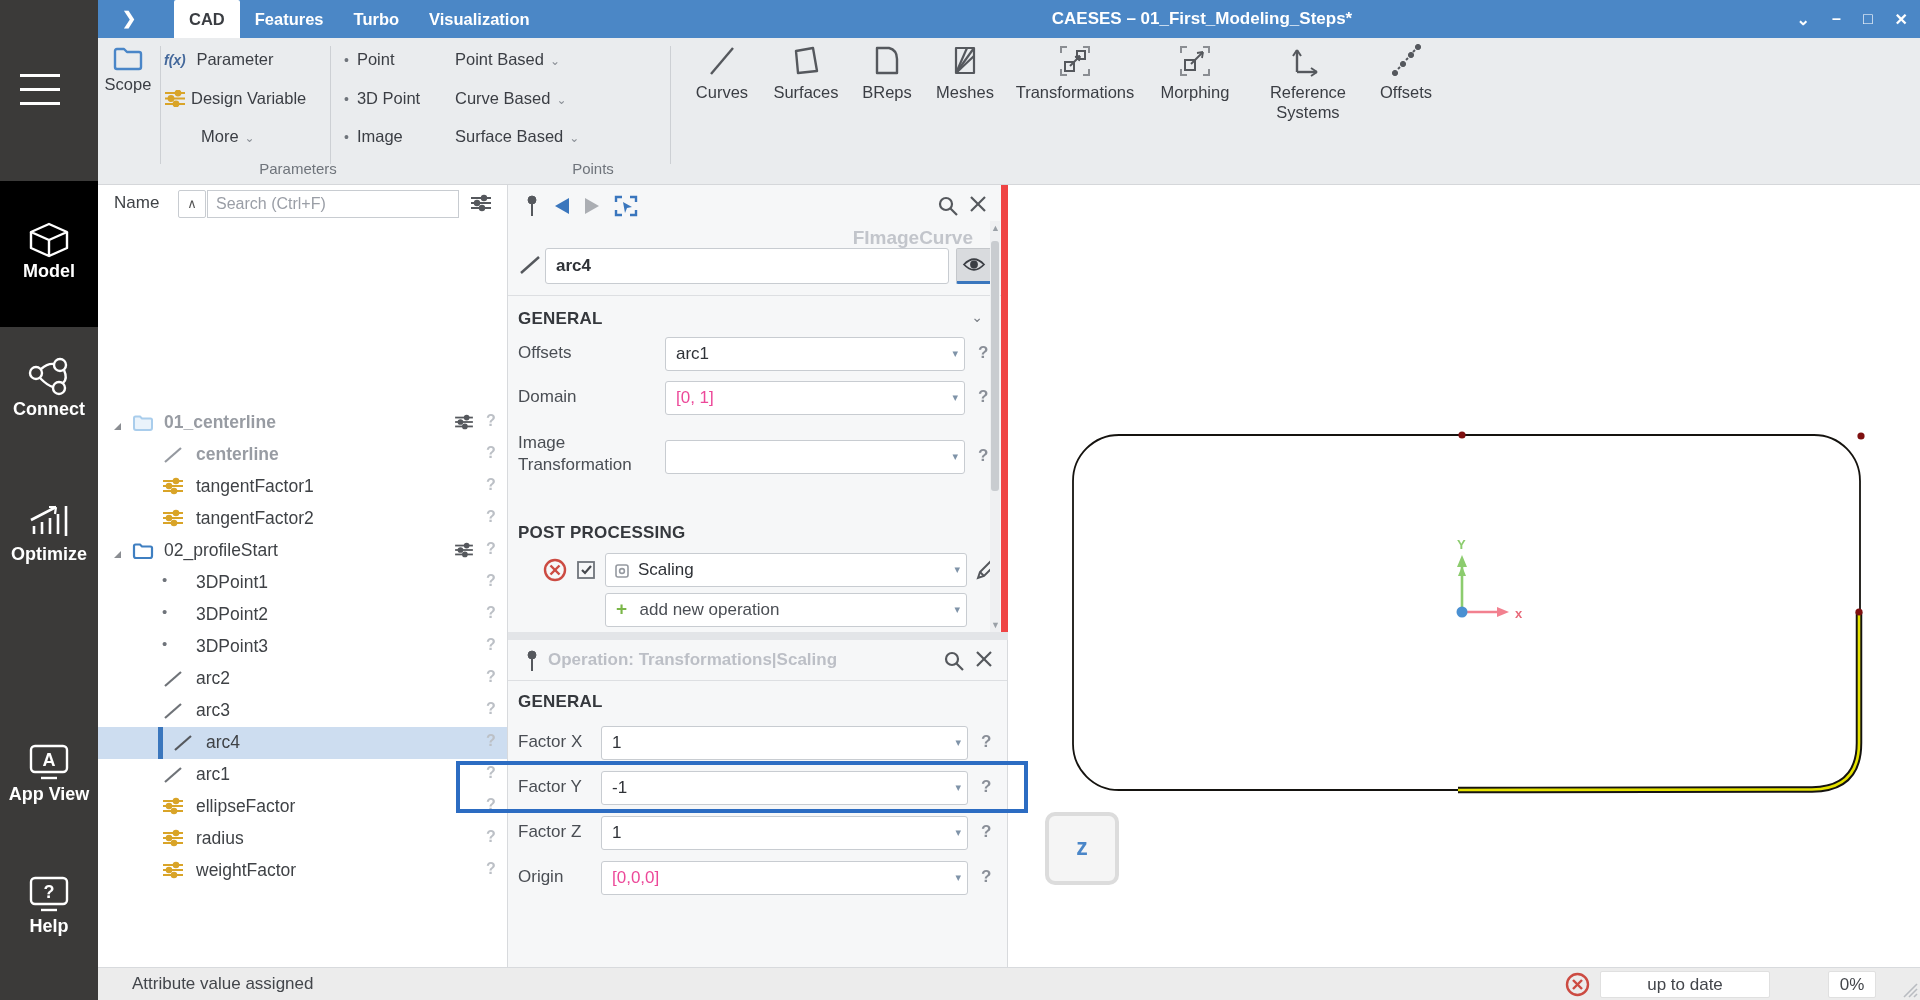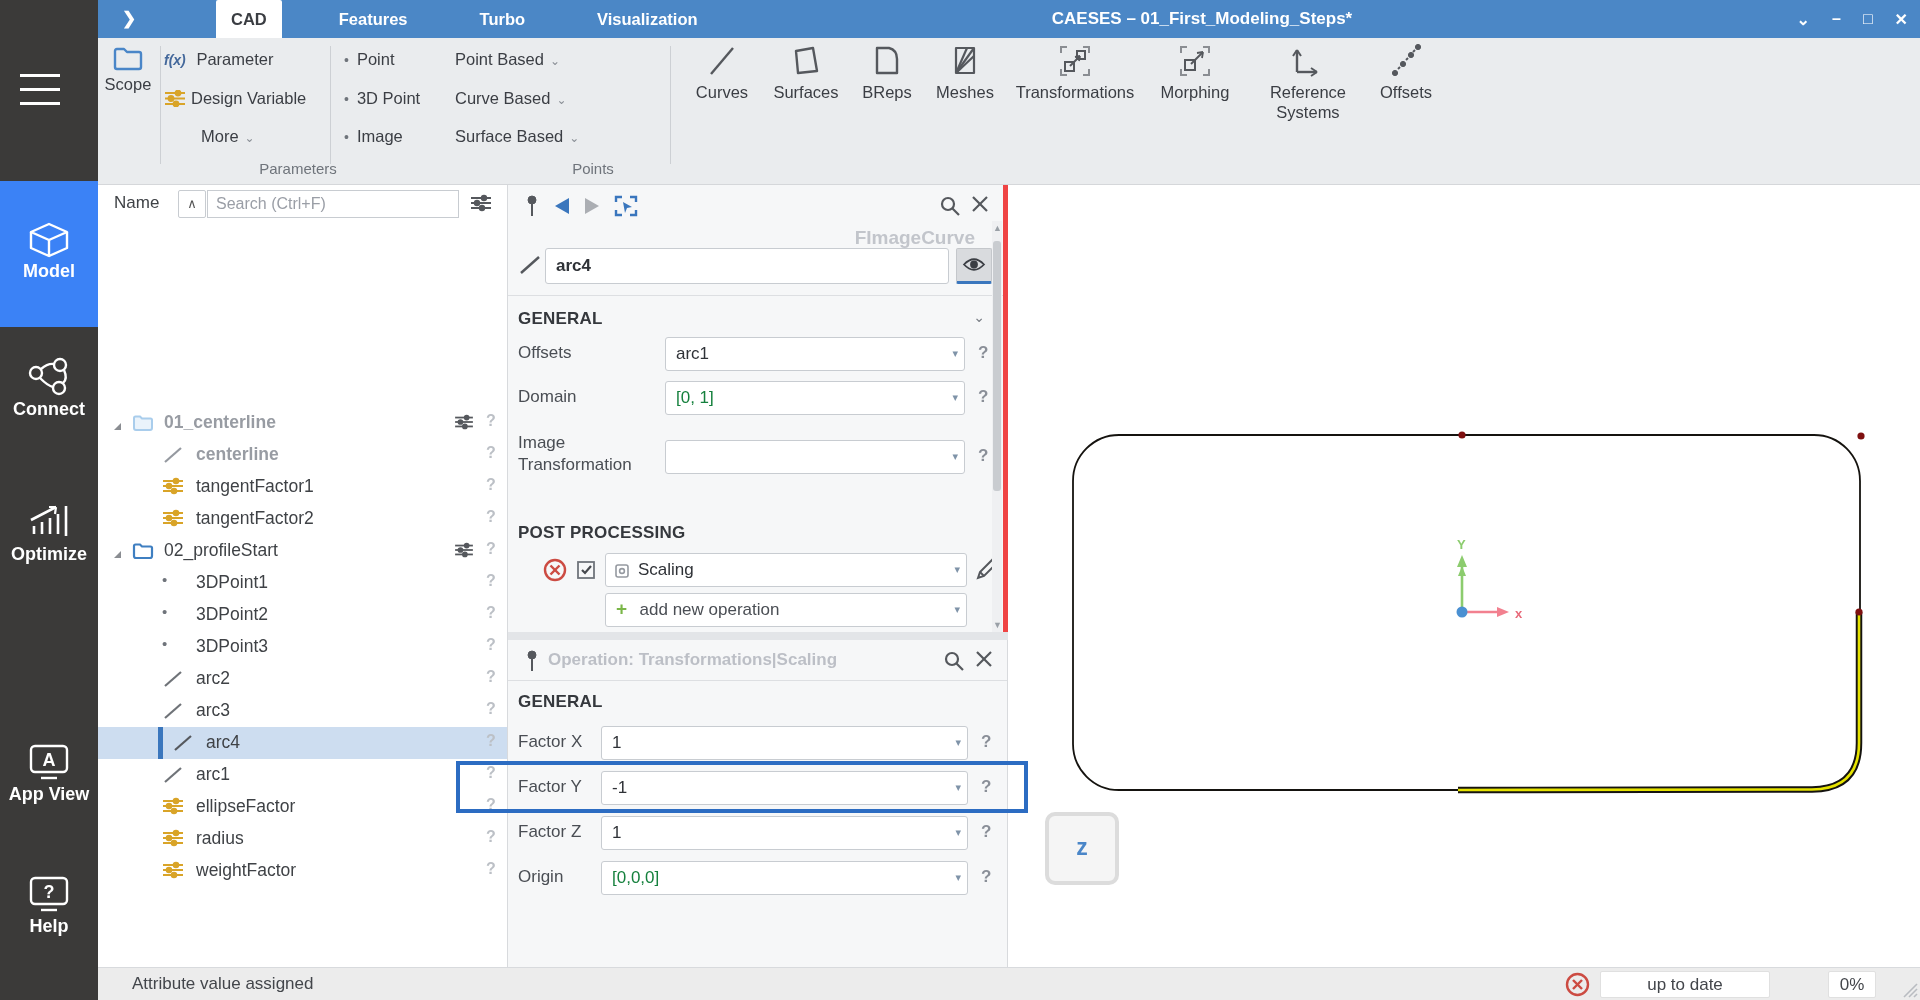--- a/index.html
+++ b/index.html
@@ -4,29 +4,29 @@
 <style>
   * { margin:0; padding:0; box-sizing:border-box; }
   html,body { width:1920px; height:1000px; overflow:hidden; background:#fff;
               font-family:"Liberation Sans", sans-serif; }
 
   
   .rail { position:absolute; left:0; top:0; width:98px; height:1000px; background:#3b3a39; z-index:30; }
   .hamburger { position:absolute; left:20px; top:74px; width:40px; height:34px; cursor:pointer; }
   .hamburger span { position:absolute; left:0; width:40px; height:3px; background:#fff; }
   .nav-item { position:absolute; left:0; width:98px; text-align:center; color:#fff; cursor:pointer; }
-  .nav-item.active { background:#3b82f6; }
+  .nav-item.active { background:#000000; }
   .nav-item .nlabel { display:block; font-weight:bold; font-size:18px; }
   .nav-ico { display:block; margin:0 auto; }
 
   
   .titlebar { position:absolute; left:82px; top:0; right:0; height:38px; background:#4b87c6; z-index:20; }
   .tb-expand { position:absolute; left:40px; top:8px; color:#fff; font-size:17px; font-weight:bold; cursor:pointer; }
   .tabs { position:absolute; left:92px; top:0; height:38px; display:flex; }
-  .tab { height:38px; line-height:38px; padding:0 15px; color:#fff; font-weight:bold; font-size:16.5px; cursor:pointer;margin-left:42px; }
+  .tab { height:38px; line-height:38px; padding:0 15px; color:#fff; font-weight:bold; font-size:16.5px; cursor:pointer; }
   .tab.active { background:#fff; color:#3a3d42; border-radius:2px 2px 0 0; }
   .tb-title { position:absolute; left:810px; width:620px; top:0; height:38px; line-height:38px; text-align:center;
               color:#fff; font-weight:bold; font-size:17px; white-space:nowrap; }
   .win-controls { position:absolute; right:12px; top:0; height:38px; display:flex; gap:22px; align-items:center; color:#fff; font-size:16px; }
   .win-controls span { cursor:pointer; font-weight:bold; }
 
   
   .ribbon { position:absolute; left:98px; top:38px; right:0; height:147px; background:#eaecee; border-bottom:1px solid #d5d7da; z-index:10; }
   .rsep { position:absolute; top:8px; height:118px; width:1px; background:#cdd0d4; }
   .rgrouplabel { position:absolute; top:122px; font-size:15px; color:#6f747b; text-align:center; }
@@ -57,33 +57,33 @@
   .lvl0 .tlabel { left:66px; } .lvl1 .tlabel { left:98px; }
   .trow.dim .tlabel { color:#989ca3;font-weight:bold; }
   .trow.sel { background:#cdddf0; }
   .trow.sel::before { content:""; position:absolute; left:60px; top:0; width:5px; height:32px; background:#3a76bd; }
   .trow.sel .tico, .trow.sel .tlabel { transform:translateX(10px); }
   .rowslid { position:absolute; left:356px; top:7px; }
   .tq { position:absolute; left:388px; top:5px; font-size:16px; font-weight:bold; color:#bcc0c6; }
 
   
   .panel { position:absolute; left:508px; width:500px; background:#f6f7f8; z-index:5; }
-  .props { top:185px; height:447px; border-right:5px solid #ef4444; }
+  .props { top:185px; height:447px; border-right:7px solid #ef4444; }
   .oppanel { top:640px; bottom:33px; border-right:1px solid #d8dadd; }
   .pgap { position:absolute; left:508px; top:632px; width:500px; height:8px; background:#e3e5e8; z-index:6; }
   .ptool { position:absolute; top:10px; cursor:pointer; }
   .p-search { right:42px; } .p-close { right:14px; }
   .sect-head { position:absolute; left:10px; font-size:17px; font-weight:bold; color:#35383d; letter-spacing:.2px; }
   .sect-chev { position:absolute; right:18px; color:#7a7f86; font-size:14px; cursor:pointer; }
   .frow { position:absolute; height:34px; }
   .flabel { position:absolute; left:10px; top:6px; font-size:17px; color:#4a4e54; white-space:nowrap; }
   .fbox { position:absolute; height:34px; background:#fff; border:1px solid #c8ccd1; border-radius:3px; }
   .fbox input { position:absolute; left:0; top:0; width:100%; height:100%; border:none; background:transparent; outline:none;
                 padding:0 22px 0 10px; font-size:17px; color:#2f3237; font-family:"Liberation Sans",sans-serif; }
-  .fbox input.red { color:#15803d; }
+  .fbox input.red { color:#ec4899; }
   .fbox .drop { position:absolute; right:6px; top:9px; font-size:11px; color:#7f93a8; cursor:pointer; }
   .fq { position:absolute; font-size:17px; font-weight:bold; color:#8a8f98; cursor:pointer; }
   .typelabel { position:absolute; right:28px; top:42px; font-size:19px; font-weight:bold; color:#c2c5cb; }
   .nameico { position:absolute; left:10px; top:68px; }
   .namebox { position:absolute; left:37px; top:63px; width:404px; height:36px; }
   .namebox input { font-weight:bold; }
   .eyebtn { position:absolute; left:448px; top:63px; width:36px; height:36px; background:#d9dbde; border:1px solid #c4c7cb;
             border-bottom:3px solid #3a76bd; border-radius:2px; cursor:pointer; text-align:center; padding-top:7px; }
   .pdivider { position:absolute; left:0; top:110px; width:100%; height:1px; background:#dddfe2; }
   .scroll { position:absolute; right:1px; top:36px; bottom:0; width:10px; background:#eff0f2; }

